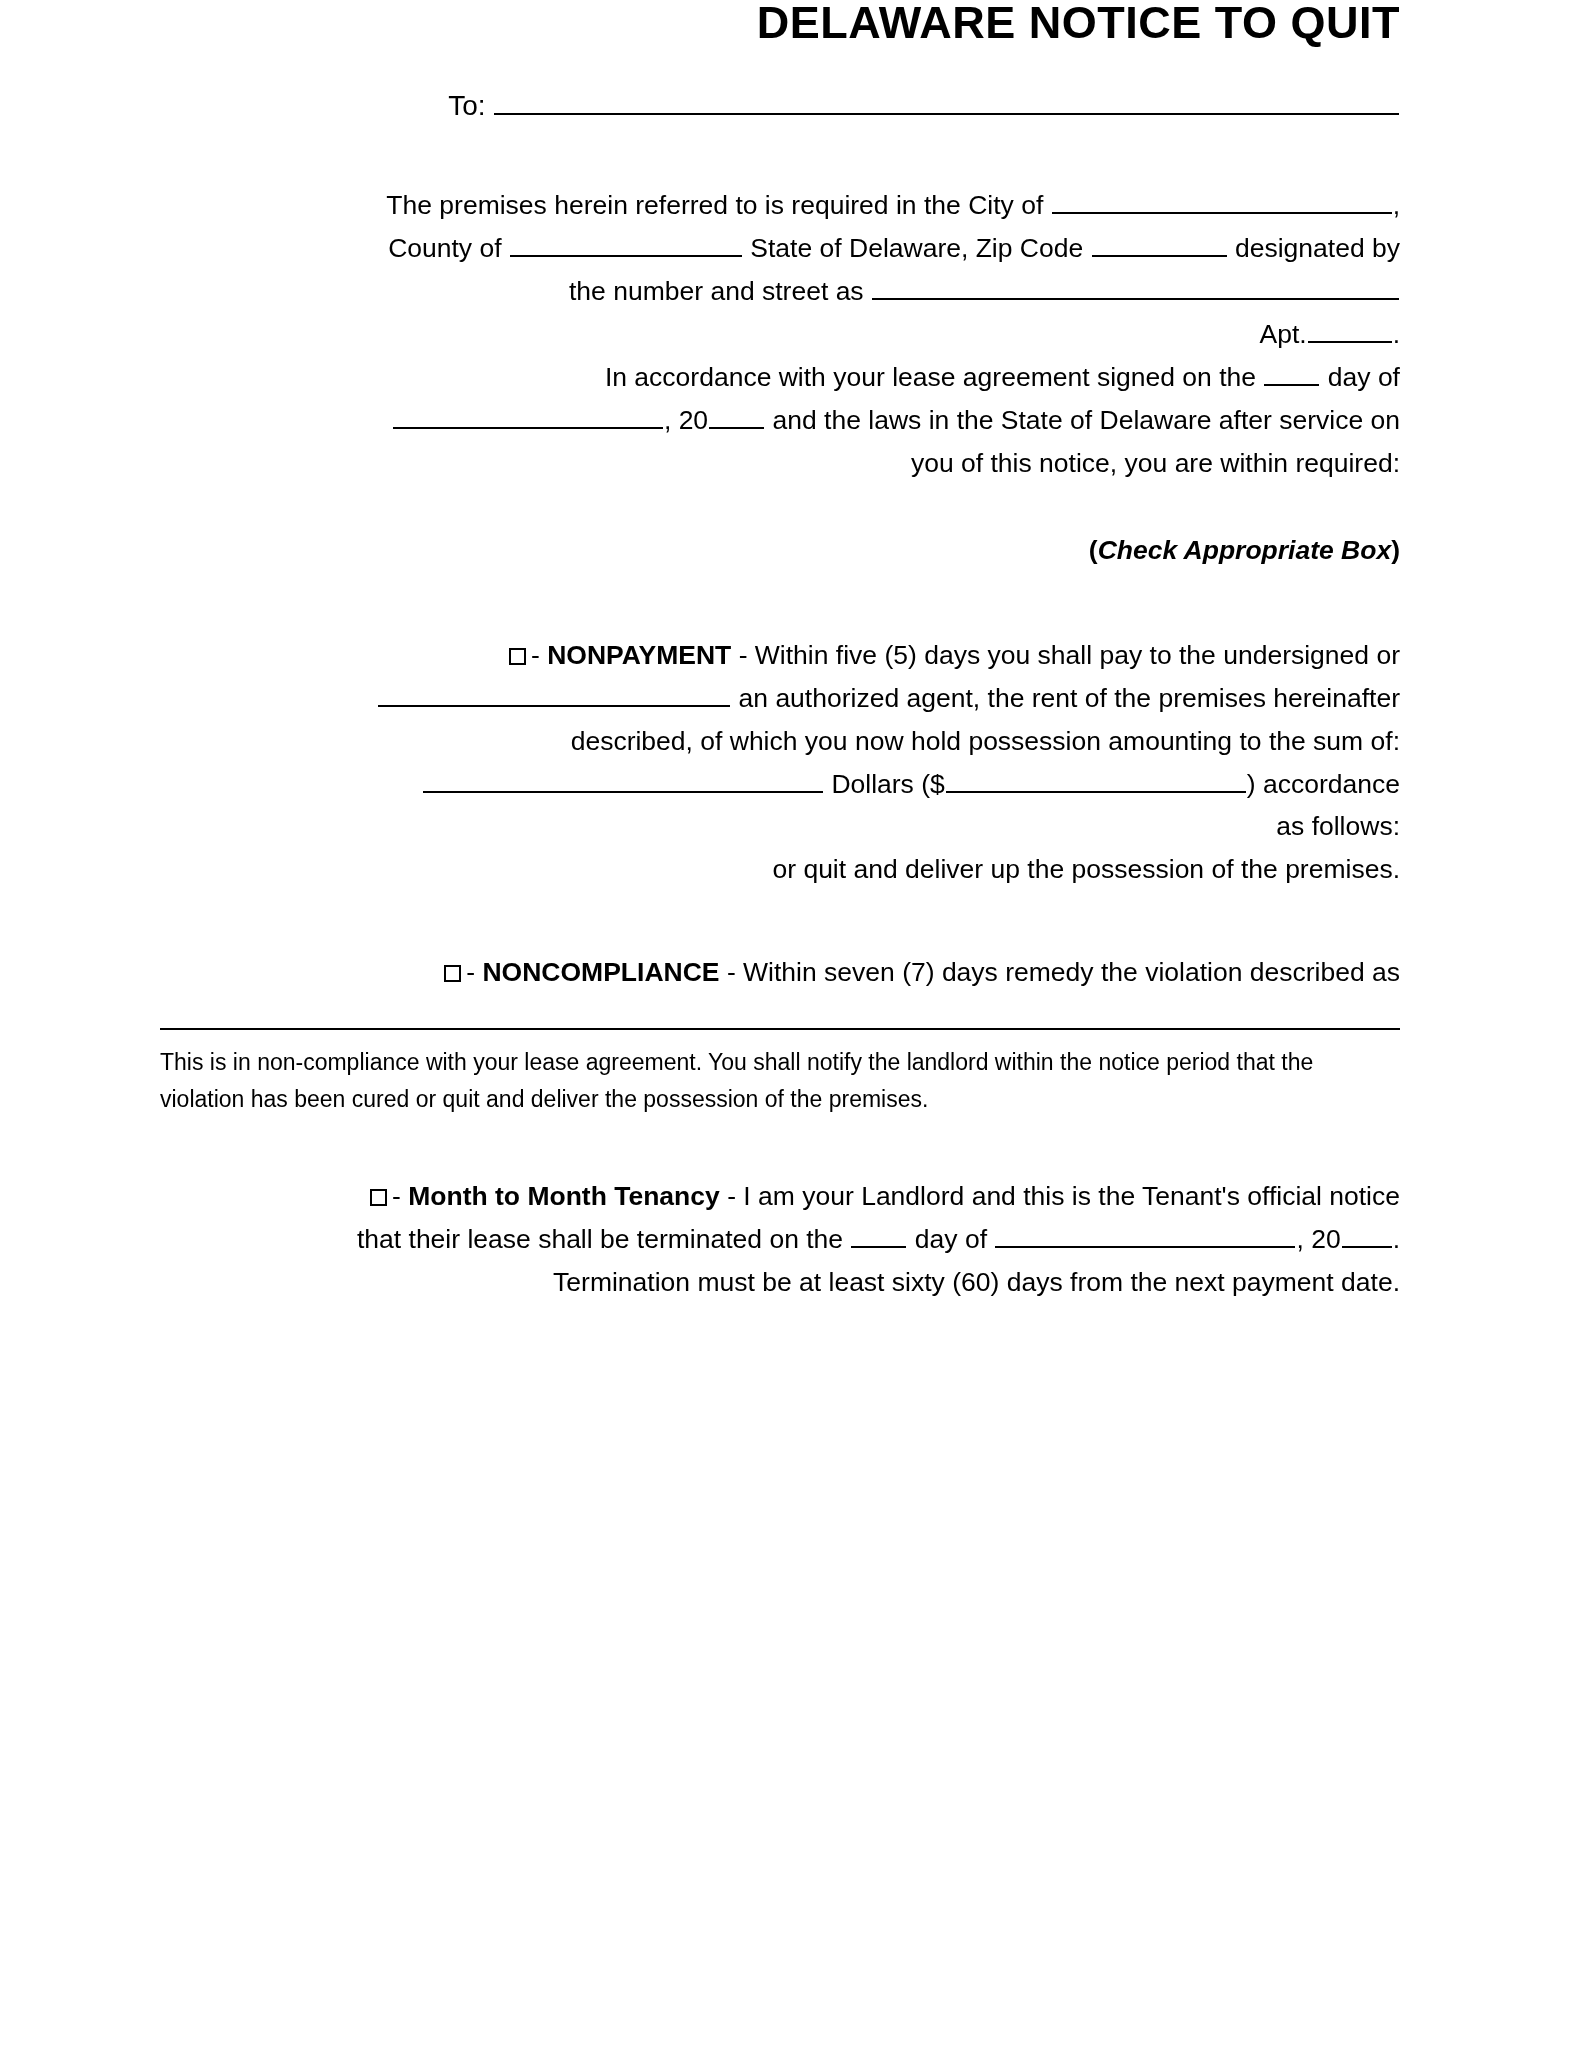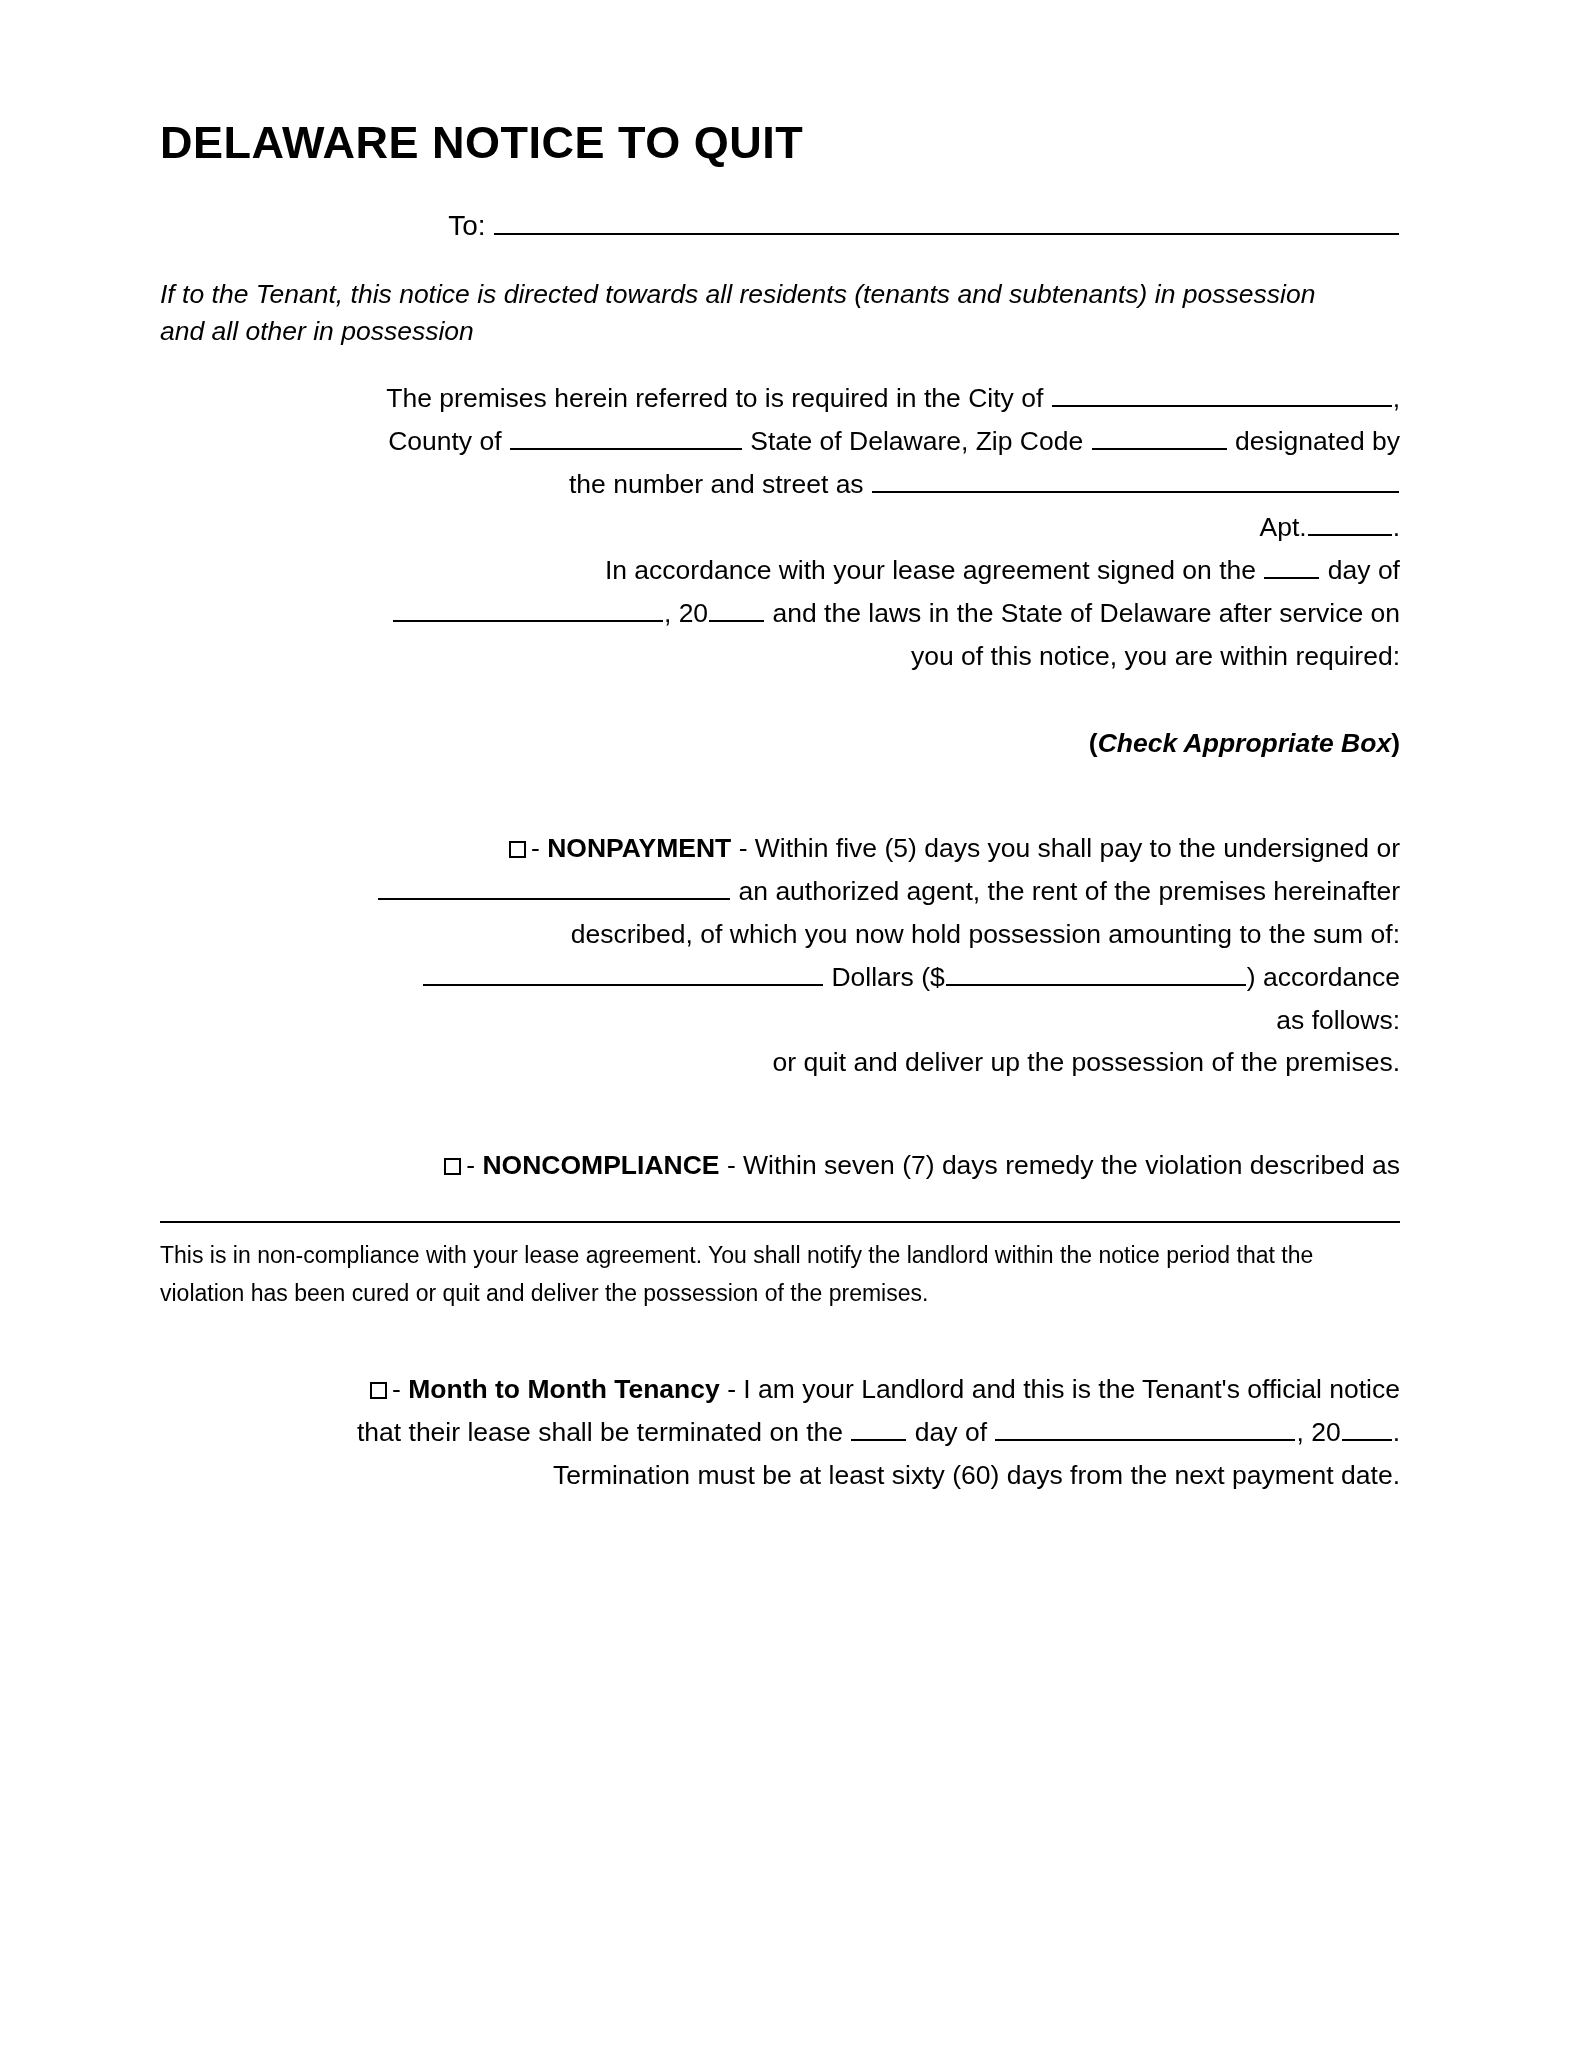--- a/index.html
+++ b/index.html
@@ -21,26 +21,25 @@
     box-sizing: border-box;
   }
   .sheet {
     position: absolute;
     left: 160px;
     top: 0;
     width: 1240px;
     height: 2048px;
   }
   .doc-title {
-    text-align: left;
+    text-align: right;
     font-size: 45px;
     font-weight: bold;
     letter-spacing: 0.5px;
     margin: 0;
-    padding-top: 120px;
     line-height: 1.0;
   }
   .body-text {
     font-size: 26.5px;
     line-height: 1.62;
     color: #000;
     white-space: nowrap;
     text-align: right;
   }
   .wrap-text {
@@ -119,21 +118,20 @@
 
     <div style="height:38px"></div>
 
     <div class="row body-text">
       <span class="to-label">To:</span>
       <span class="blank b-to"></span>
     </div>
 
     <div class="section-gap-md"></div>
 
-    <div class="wrap-text italic-note" style="width:1160px">If to the Tenant, this notice is directed towards all residents (tenants and subtenants) in possession and all other in possession</div>
 
     <div class="section-gap-md"></div>
 
     <div class="row body-text">
       <span>The premises herein referred to is required in the City of</span>
       <span class="blank b-city"></span><span>,</span>
     </div>
 
     <div class="row body-text">
       <span>County of</span>

